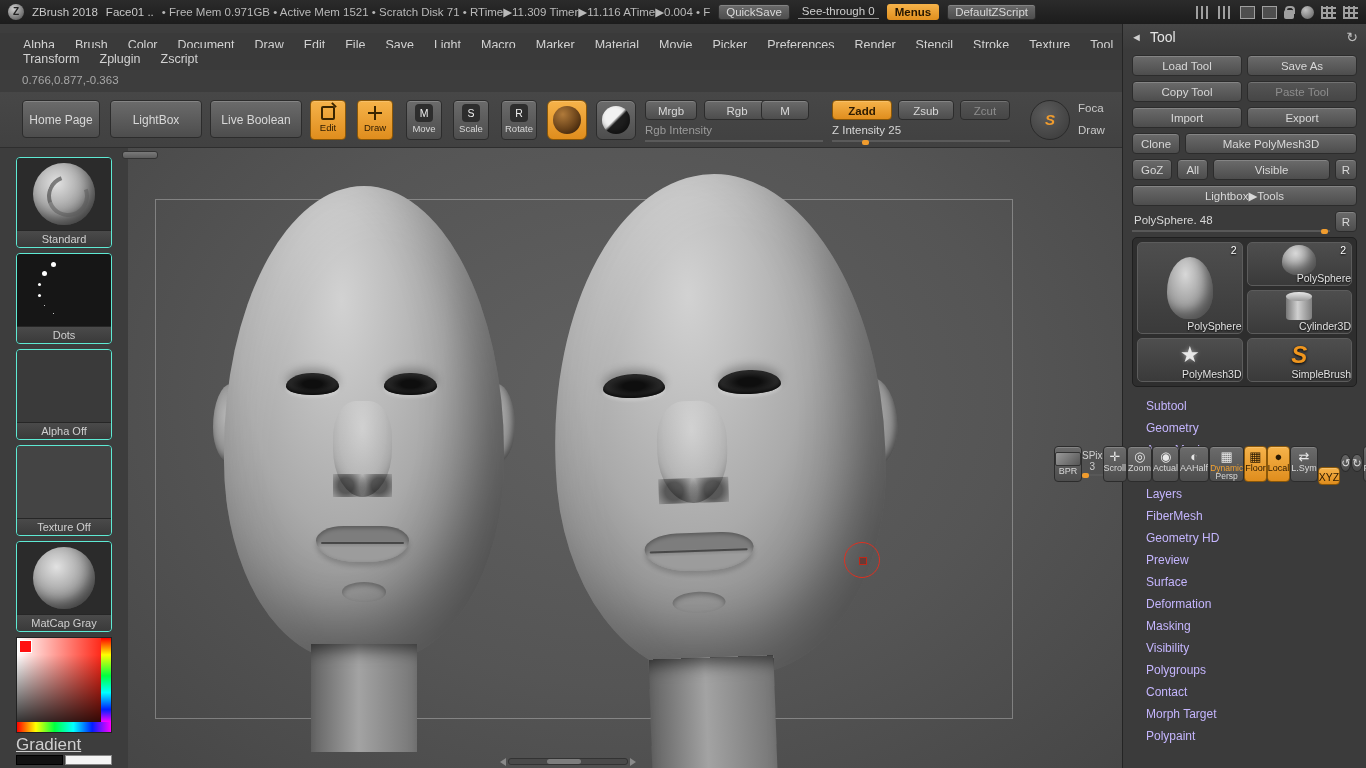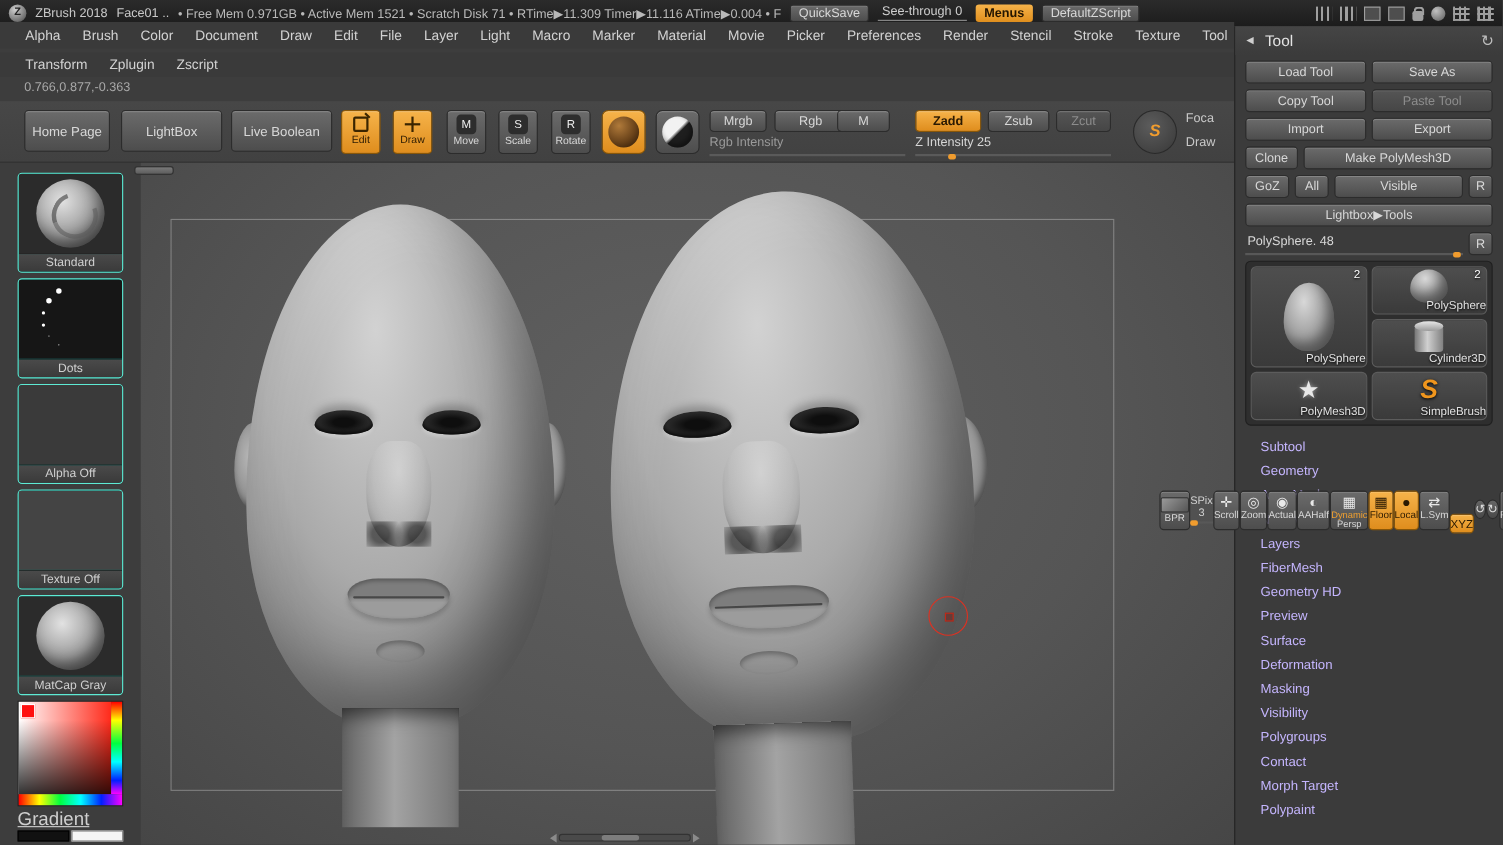--- a/index.html
+++ b/index.html
@@ -26,21 +26,21 @@
   .tb-ic { width:15px; height:13px; position:relative; opacity:.85; }
   .ic-bars { background:repeating-linear-gradient(90deg,#b5b5b5 0 2px,transparent 2px 5px); }
   .ic-monitor { border:1px solid #b5b5b5; background:#565656; }
   .ic-lock { width:10px; height:9px; background:#b5b5b5; border-radius:2px; margin-top:4px; }
   .ic-lock::before { content:""; position:absolute; top:-4px; left:1px; width:6px; height:6px; border:2px solid #b5b5b5; border-bottom:none; border-radius:4px 4px 0 0; }
   .ic-sphere { width:13px; height:13px; border-radius:50%; background:radial-gradient(circle at 35% 30%,#ddd,#666); }
   .ic-grid { background:repeating-linear-gradient(90deg,#b5b5b5 0 2px,transparent 2px 5px),repeating-linear-gradient(0deg,#b5b5b5 0 2px,transparent 2px 5px); }
 
   
   .menurow { position:absolute; left:0; display:flex; align-items:center; gap:2px; padding:0 14px; font-size:12.5px; color:#d2d2d2; background:#3a3a3a; }
-  .menurow1 { top:20px; height:24px; width:1122px; }
+  .menurow1 { top:33px; height:24px; width:1122px; }
   .menurow2 { top:48px; height:22px; width:1122px; }
   .mitem { padding:2px 9px; border-radius:3px; }
   .coordsline { position:absolute; left:22px; top:74px; font-size:11.5px; color:#a8a8a8; }
 
   
   .topshelf { position:absolute; left:0; top:92px; right:244px; height:56px; background:linear-gradient(#474747,#414141); border-bottom:1px solid #2e2e2e; overflow:hidden; }
   .ts { position:absolute; top:8px; height:38px; font-size:12px; line-height:38px; }
   .sq { width:36px; height:40px; font-size:10px; line-height:normal; padding-top:2px; }
   .keysq { width:18px; height:18px; background:#2d2d2d; border-radius:4px; color:#eee; font-size:10.5px; line-height:18px; margin:1px auto 1px; }
   .sq .lbl { display:block; font-size:9.5px; }
@@ -188,21 +188,21 @@
 </div>
 
 <div class="menurow menurow1">
   <span class="mitem">Alpha</span>
   <span class="mitem">Brush</span>
   <span class="mitem">Color</span>
   <span class="mitem">Document</span>
   <span class="mitem">Draw</span>
   <span class="mitem">Edit</span>
   <span class="mitem">File</span>
-  <span class="mitem">Layer</span>
+  <span class="mitem">Save</span>
   <span class="mitem">Light</span>
   <span class="mitem">Macro</span>
   <span class="mitem">Marker</span>
   <span class="mitem">Material</span>
   <span class="mitem">Movie</span>
   <span class="mitem">Picker</span>
   <span class="mitem">Preferences</span>
   <span class="mitem">Render</span>
   <span class="mitem">Stencil</span>
   <span class="mitem">Stroke</span>

